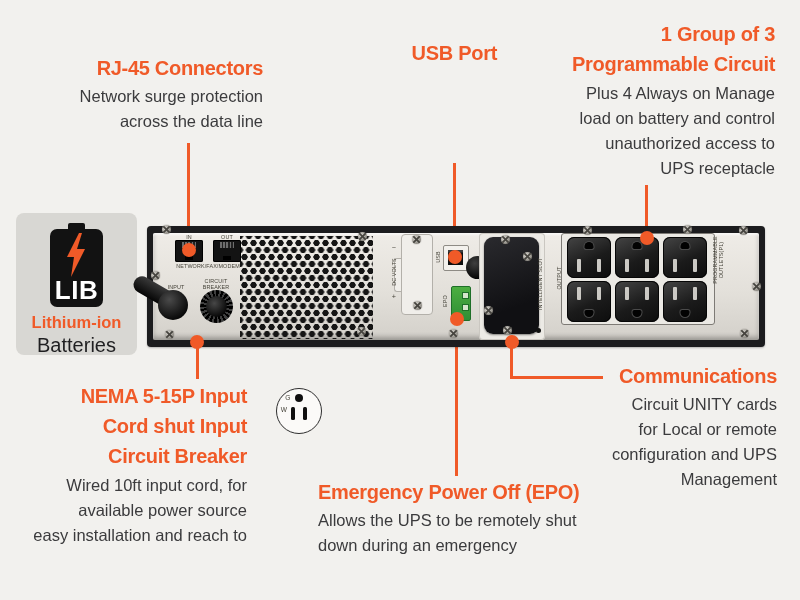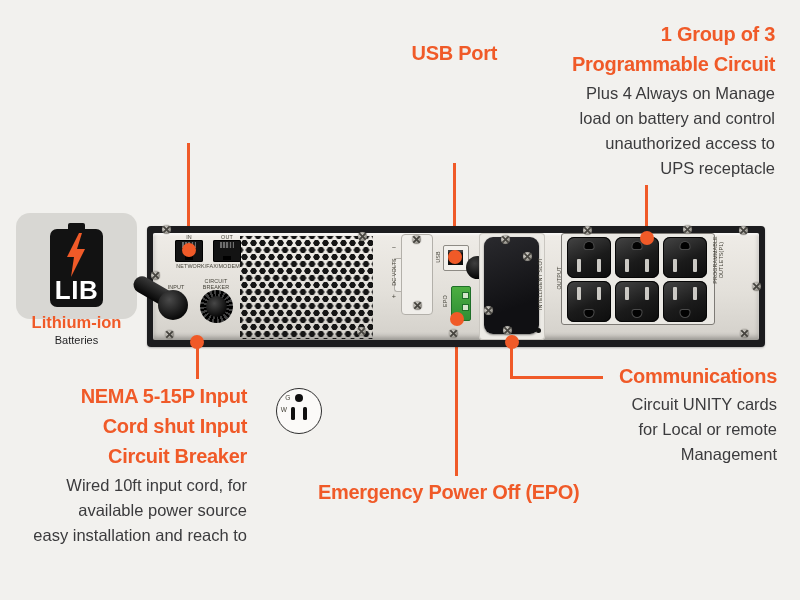--- a/index.html
+++ b/index.html
@@ -83,27 +83,27 @@
         box-shadow:0 0 0 1px #4a4a4a}
   .outlet.up .gnd{top:5px;border-radius:5px 5px 2px 2px}
   .outlet.down .gnd{bottom:5px;border-radius:2px 2px 5px 5px}
   .outlet .sl{position:absolute;width:4px;height:13px;background:#cbc9c4;border-radius:1px}
   .outlet.up .sl{bottom:6px}
   .outlet.down .sl{top:6px}
   .outlet .sl.l{left:10px}
   .outlet .sl.r{right:10px}
 
   
-  .badge{position:absolute;left:16px;top:213px;width:121px;height:106px;background:#d8d7d3;border-radius:14px;text-align:center}
+  .badge{position:absolute;left:16px;top:213px;width:121px;height:142px;background:#d8d7d3;border-radius:8px;text-align:center}
   .battery{position:absolute;left:34px;top:16px;width:53px;height:78px;background:#121212;border-radius:7px}
   .batterytab{position:absolute;left:52px;top:10px;width:17px;height:7px;background:#121212;border-radius:2px 2px 0 0}
   .libtext{position:absolute;left:34px;top:62px;width:53px;text-align:center;font-weight:bold;font-size:26px;
         letter-spacing:.5px;color:#fff}
   .badge-l1{position:absolute;left:0;top:100px;width:100%;font-weight:bold;font-size:16.5px;color:var(--accent,#f05a28)}
-  .badge-l2{position:absolute;left:0;top:121px;width:100%;font-size:11px;color:#1f1f21}
+  .badge-l2{position:absolute;left:0;top:121px;width:100%;font-size:20px;color:#1f1f21}
 
   
   .plug{position:absolute;left:276px;top:388px;width:44px;height:44px;border:1.6px solid #2e2e2e;border-radius:50%;
         background:#fbfaf8}
   .plug .gdot{position:absolute;left:18px;top:5px;width:8px;height:8px;border-radius:50%;background:#101010}
   .plug .blade{position:absolute;top:18px;width:4px;height:13px;background:#101010;border-radius:1.5px}
 </style>
 </head>
 <body>
 
@@ -114,20 +114,27 @@
     <div class="battery">
       <svg width="26" height="44" viewBox="0 0 26 44" style="position:absolute;left:13px;top:4px">
         <polygon points="16,0 4,24 11,24 8,44 22,16 14,16 19,0" style="fill:var(--accent,#f05a28)"></polygon>
       </svg>
     </div>
     <div class="libtext">LIB</div>
     <div class="badge-l1">Lithium-ion</div>
     <div class="badge-l2">Batteries</div>
   </div>
 
+  <div class="co ra" style="right:537px;top:55px;width:250px">
+    <div class="co-title">RJ-45 Connectors</div>
+    <div class="co-body">
+      <div>Network surge protection</div>
+      <div>across the data line</div>
+    </div>
+  </div>
   <div class="oline" style="left:187px;top:143px;height:101px"></div>
   <div class="odot" style="left:182px;top:243px"></div>
 
   <div class="co ra" style="right:303px;top:40px;width:180px">
     <div class="co-title">USB Port</div>
   </div>
   <div class="oline" style="left:453px;top:163px;height:90px"></div>
   <div class="odot" style="left:448px;top:250px"></div>
 
   <div class="co ra" style="right:25px;top:19px;width:260px">
@@ -151,29 +158,34 @@
       <div>Wired 10ft input cord, for</div>
       <div>available power source</div>
       <div>easy installation and reach to</div>
     </div>
   </div>
   <div class="oline" style="left:196px;top:341px;height:38px"></div>
   <div class="odot" style="left:190px;top:335px"></div>
 
   <div class="co" style="left:318px;top:479px;width:300px">
     <div class="co-title">Emergency Power Off (EPO)</div>
+    <div class="co-body">
+      <div>Allows the UPS to be remotely shut</div>
+      <div>down during an emergency</div>
+    </div>
   </div>
   <div class="oline" style="left:455px;top:319px;height:157px"></div>
   <div class="odot" style="left:450px;top:312px"></div>
 
   <div class="co ra" style="right:23px;top:363px;width:240px">
     <div class="co-title">Communications</div>
     <div class="co-body">
       <div>Circuit UNITY cards</div>
       <div>for Local or remote</div>
+      <div>configuration and UPS</div>
       <div>Management</div>
     </div>
   </div>
   <div class="oline" style="left:510px;top:341px;height:38px"></div>
   <div class="oline h" style="left:510px;top:376px;width:93px"></div>
   <div class="odot" style="left:505px;top:335px"></div>
 
   <div class="plug">
     <span class="tlabel" style="left:11px;top:9px;font-size:11px">G</span>
     <div class="gdot"></div>

